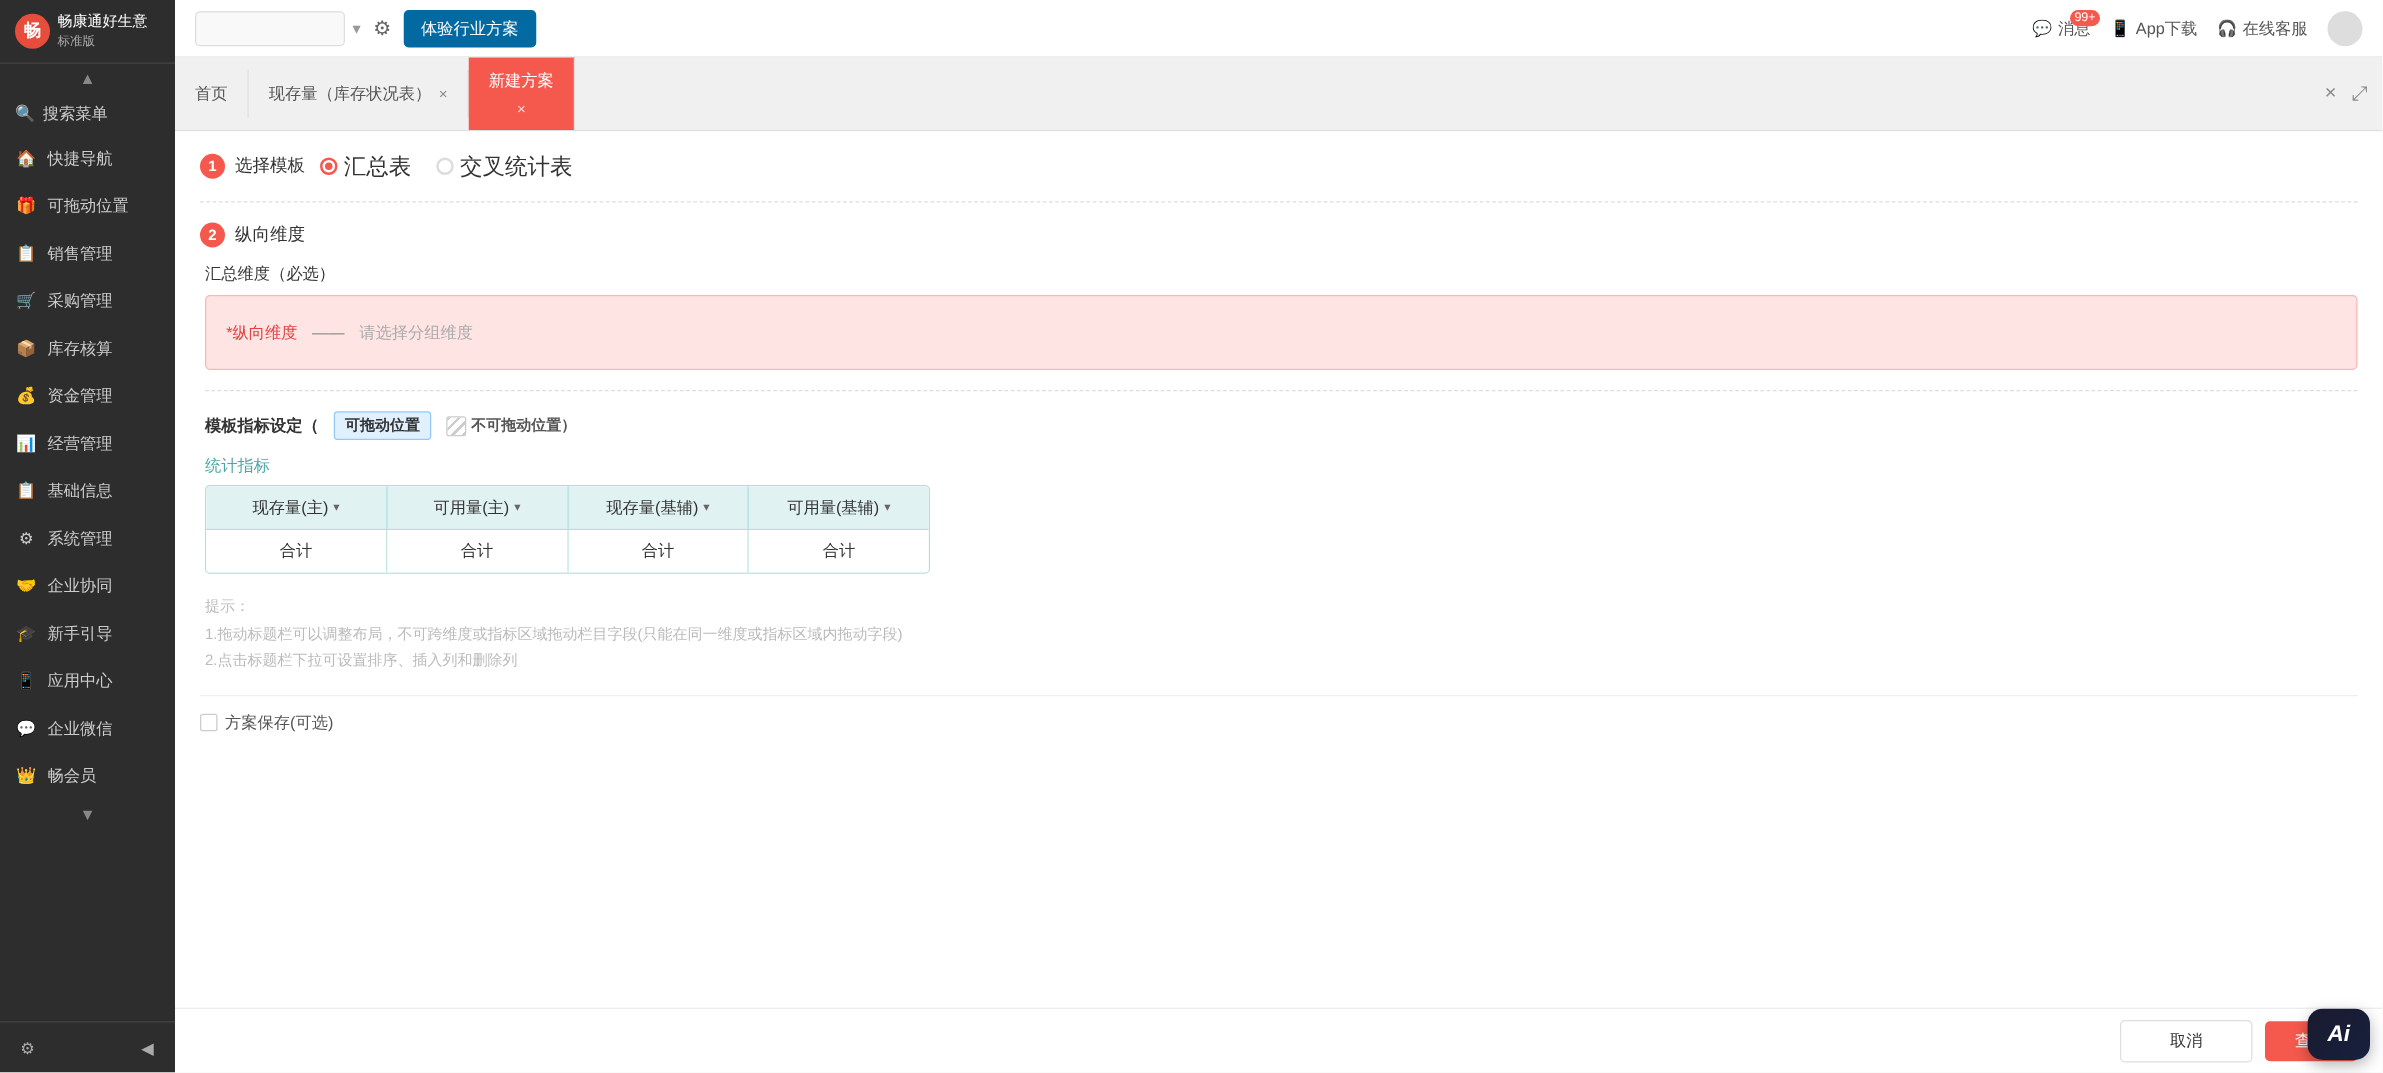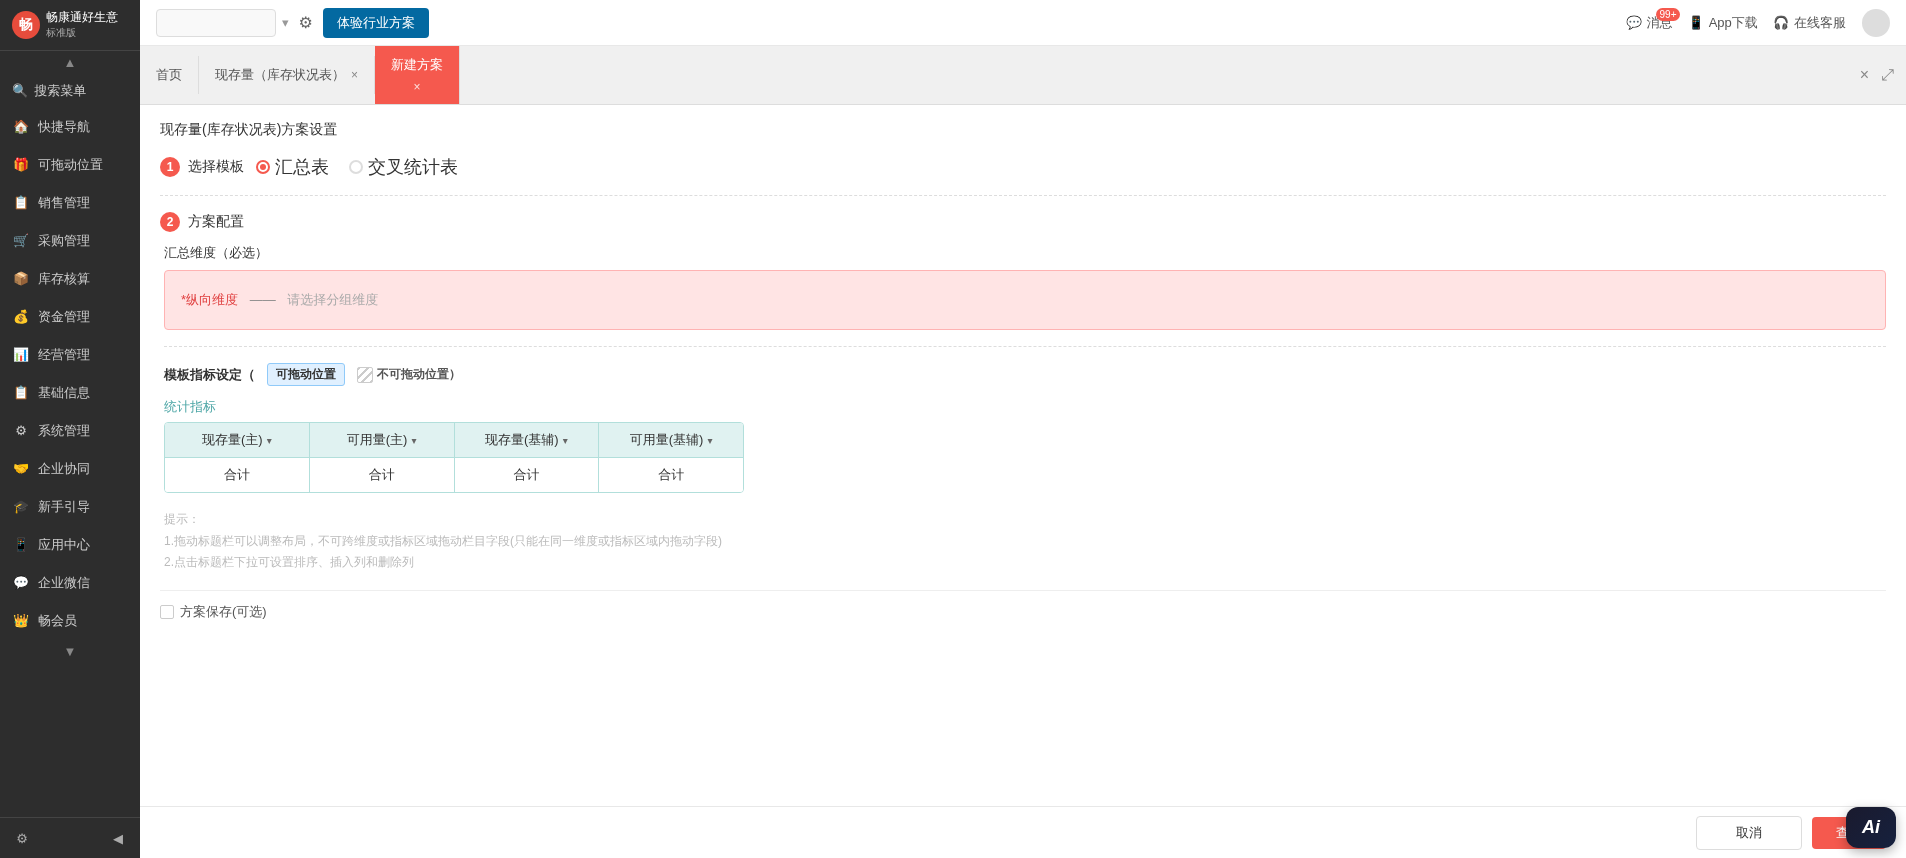--- a/index.html
+++ b/index.html
@@ -621,21 +621,20 @@
     </div>
     <div class="tabs-right-btns">
       <span>×</span>
       <span>⤢</span>
     </div>
   </div>
 
   <div class="content-area">
     <div class="content-inner">
 
-      <div class="page-title">现存量(库存状况表)方案设置</div>
 
       <div class="section">
         <div class="section-header">
           <div class="section-num">1</div>
           <div class="section-title">选择模板</div>
           <div class="radio-group">
             <label class="radio-item">
               <div class="radio-circle selected"></div>
               <span>汇总表</span>
             </label>
@@ -645,21 +644,21 @@
             </label>
           </div>
         </div>
       </div>
 
       <hr class="section-divider">
 
       <div class="section">
         <div class="section-header">
           <div class="section-num">2</div>
-          <div class="section-title">方案配置</div>
+          <div class="section-title">纵向维度</div>
         </div>
 
         <div style="margin-left: 4px;">
           <div style="font-size:13px; color:#333; margin-bottom:8px;">汇总维度（必选）</div>
 
           <div class="dimension-box">
             <span class="dimension-required">*纵向维度</span>
             <span class="dimension-dash"> —— </span>
             <span class="dimension-placeholder">请选择分组维度</span>
           </div>

